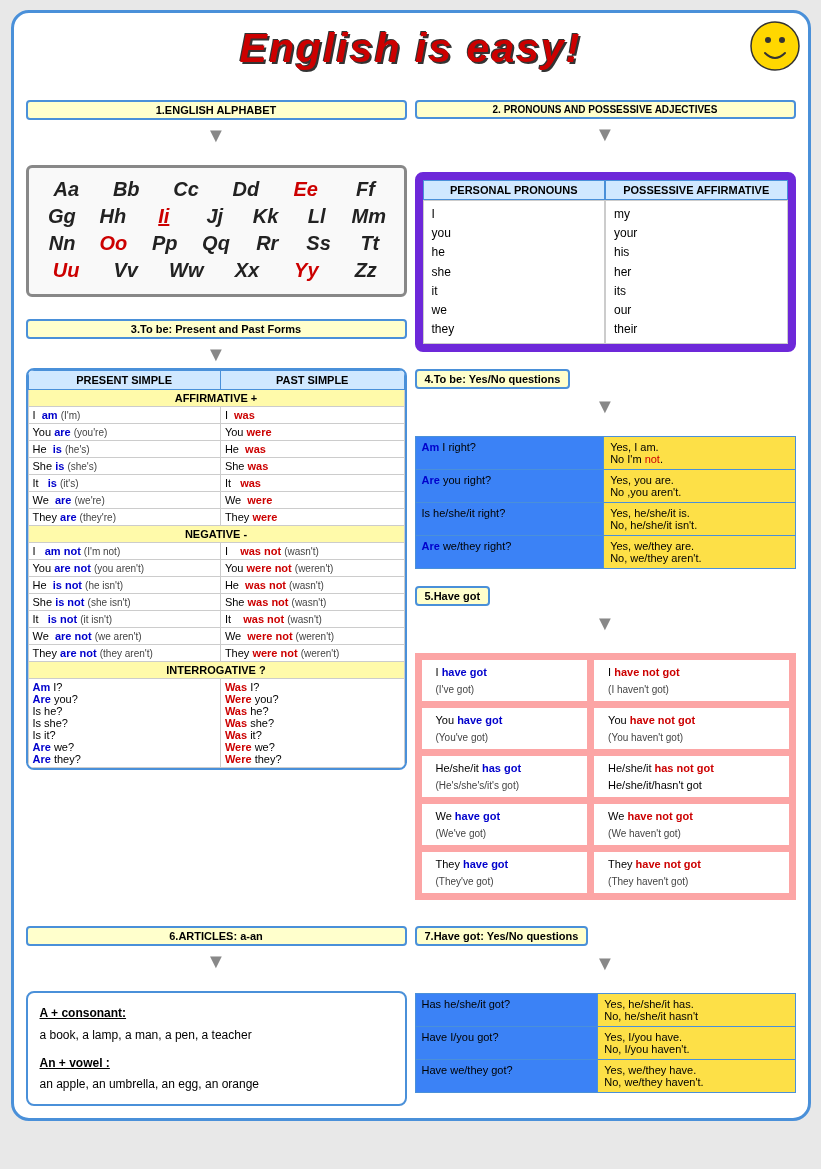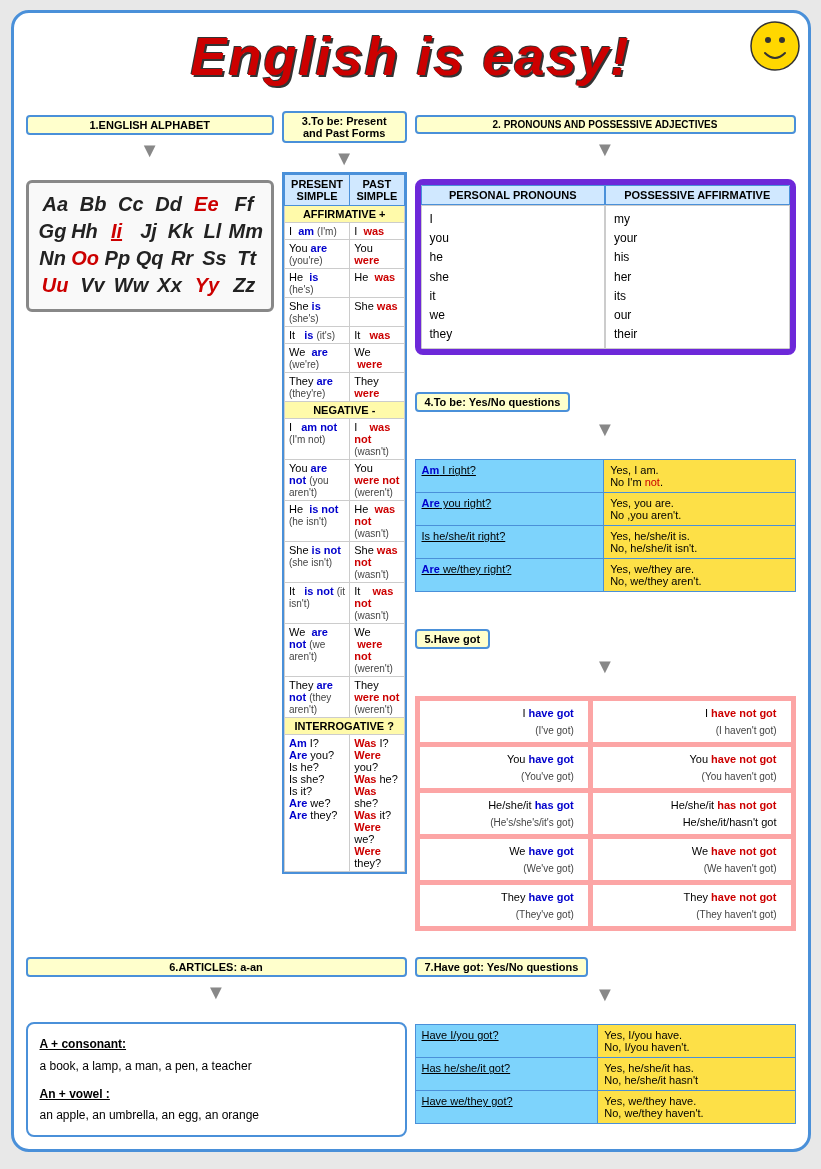--- a/index.html
+++ b/index.html
@@ -18,35 +18,35 @@
       background: white;
       border: 3px solid #4a90d9;
       border-radius: 18px;
       padding: 12px;
       margin: 10px;
       position: relative;
     }
     .title {
       text-align: center;
       font-family: 'Comic Sans MS', cursive, sans-serif;
-      font-size: 54px;
+      font-size: 41px;
       font-weight: bold;
       color: #cc0000;
       text-shadow: 2px 2px 0 #333, -1px -1px 0 #333;
       letter-spacing: 2px;
       margin-bottom: 10px;
       font-style: italic;
     }
     .main-grid {
       display: grid;
       grid-template-columns: 1fr 1fr;
       gap: 8px;
     }
-    .left-col { display: flex; flex-direction: row; gap: 8px; }
-    .right-col { display: flex; flex-direction: column; gap: 23px; }
+    .left-col { display: flex; flex-direction: column; gap: 8px; }
+    .right-col { display: flex; flex-direction: column; gap: 3px; }
 
     
     .alphabet-box {
       border: 3px solid #888;
       border-radius: 6px;
       padding: 10px 8px 8px 8px;
       margin-top: 18px;
       background: #f9f9f9;
     }
     .alphabet-row {
@@ -59,22 +59,22 @@
       font-weight: bold;
       min-width: 32px;
       text-align: center;
       font-style: italic;
     }
     .alpha-red { color: #cc0000; }
     .alpha-black { color: #222; }
 
     
     .pronouns-box {
-      margin-top: 18px;
-      border: 6px solid #6d28d9;
+      margin-top: 26px;
+      border: 8px solid #6d28d9;
       border-radius: 8px;
       overflow: hidden;
     }
     .pronouns-header {
       display: grid;
       grid-template-columns: 1fr 1fr;
       background: #d0e8ff;
     }
     .pron-col-header {
       border: 1px solid #4a90d9;
@@ -126,38 +126,37 @@
       width: 100%;
       border-collapse: collapse;
       font-size: 11px;
       margin-top: 18px;
     }
     .yesno-table td {
       border: 1px solid #4a90d9;
       padding: 4px 6px;
       vertical-align: top;
     }
-    .yesno-q { background: #7dd3fc; text-decoration: underline; }
+    .yesno-q { background: #3b82f6; }
     .yesno-a { background: #fde047; }
     .q-blue { color: #0000cc; font-weight: bold; }
     .q-red { color: #cc0000; font-weight: normal; text-align: center; }
 
     
     .havegot-table {
       width: 100%;
       border-collapse: collapse;
       font-size: 11px;
       margin-top: 18px;
     }
     .havegot-table td {
-      border: 5px solid #fca5a5;
+      border: 7px solid #fca5a5;
       padding: 4px 14px;
       vertical-align: top;
       line-height: 1.5;
-      text-align: right;
     }
     .hg-blue { color: #0000cc; font-weight: bold; }
     .hg-red { color: #cc0000; font-weight: bold; }
 
     
     .articles-box {
       border: 2px solid #4a90d9;
       border-radius: 8px;
       padding: 10px 12px 8px 12px;
       margin-top: 18px;
@@ -265,21 +264,21 @@
             <span class="alpha-letter alpha-black">Xx</span>
             <span class="alpha-letter alpha-red">Yy</span>
             <span class="alpha-letter alpha-black">Zz</span>
           </div>
         </div>
       </div>
 
       <div style="position:relative; margin-top:14px;">
         <div class="section-title-box centered" style="display:block;">3.To be: Present and Past Forms</div>
         <div class="arrow-down">▼</div>
-        <div style="border:2px solid #4a90d9; border-radius:0; overflow:hidden;">
+        <div style="border:2px solid #4a90d9; border-radius:8px; overflow:hidden;">
           <table class="tobe-table">
             <thead>
               <tr>
                 <th>PRESENT SIMPLE</th>
                 <th>PAST SIMPLE</th>
               </tr>
             </thead>
             <tbody>
 
               <tr class="section-header-row">
@@ -473,26 +472,26 @@
         <p>an apple, an umbrella, an egg, an orange</p>
       </div>
     </div>
 
     <div style="position:relative; margin-top:18px;">
       <div class="section-title-box">7.Have got: Yes/No questions</div>
       <div class="arrow-down">▼</div>
       <table class="yesno-table">
         <tbody>
             <tr>
+          <td class="yesno-q">Has he/she/it got?</td>
+          <td class="yesno-a">Yes, he/she/it has.<br>No, he/she/it hasn't</td>
+        </tr>
+        <tr>
           <td class="yesno-q">Have I/you got?</td>
           <td class="yesno-a">Yes, I/you have.<br>No, I/you haven't.</td>
-        </tr>
-        <tr>
-          <td class="yesno-q">Has he/she/it got?</td>
-          <td class="yesno-a">Yes, he/she/it has.<br>No, he/she/it hasn't</td>
         </tr>
         <tr>
           <td class="yesno-q">Have we/they got?</td>
           <td class="yesno-a">Yes, we/they have.<br>No, we/they haven't.</td>
         </tr>
       </tbody>
         </table>
     </div>
 
   </div>

